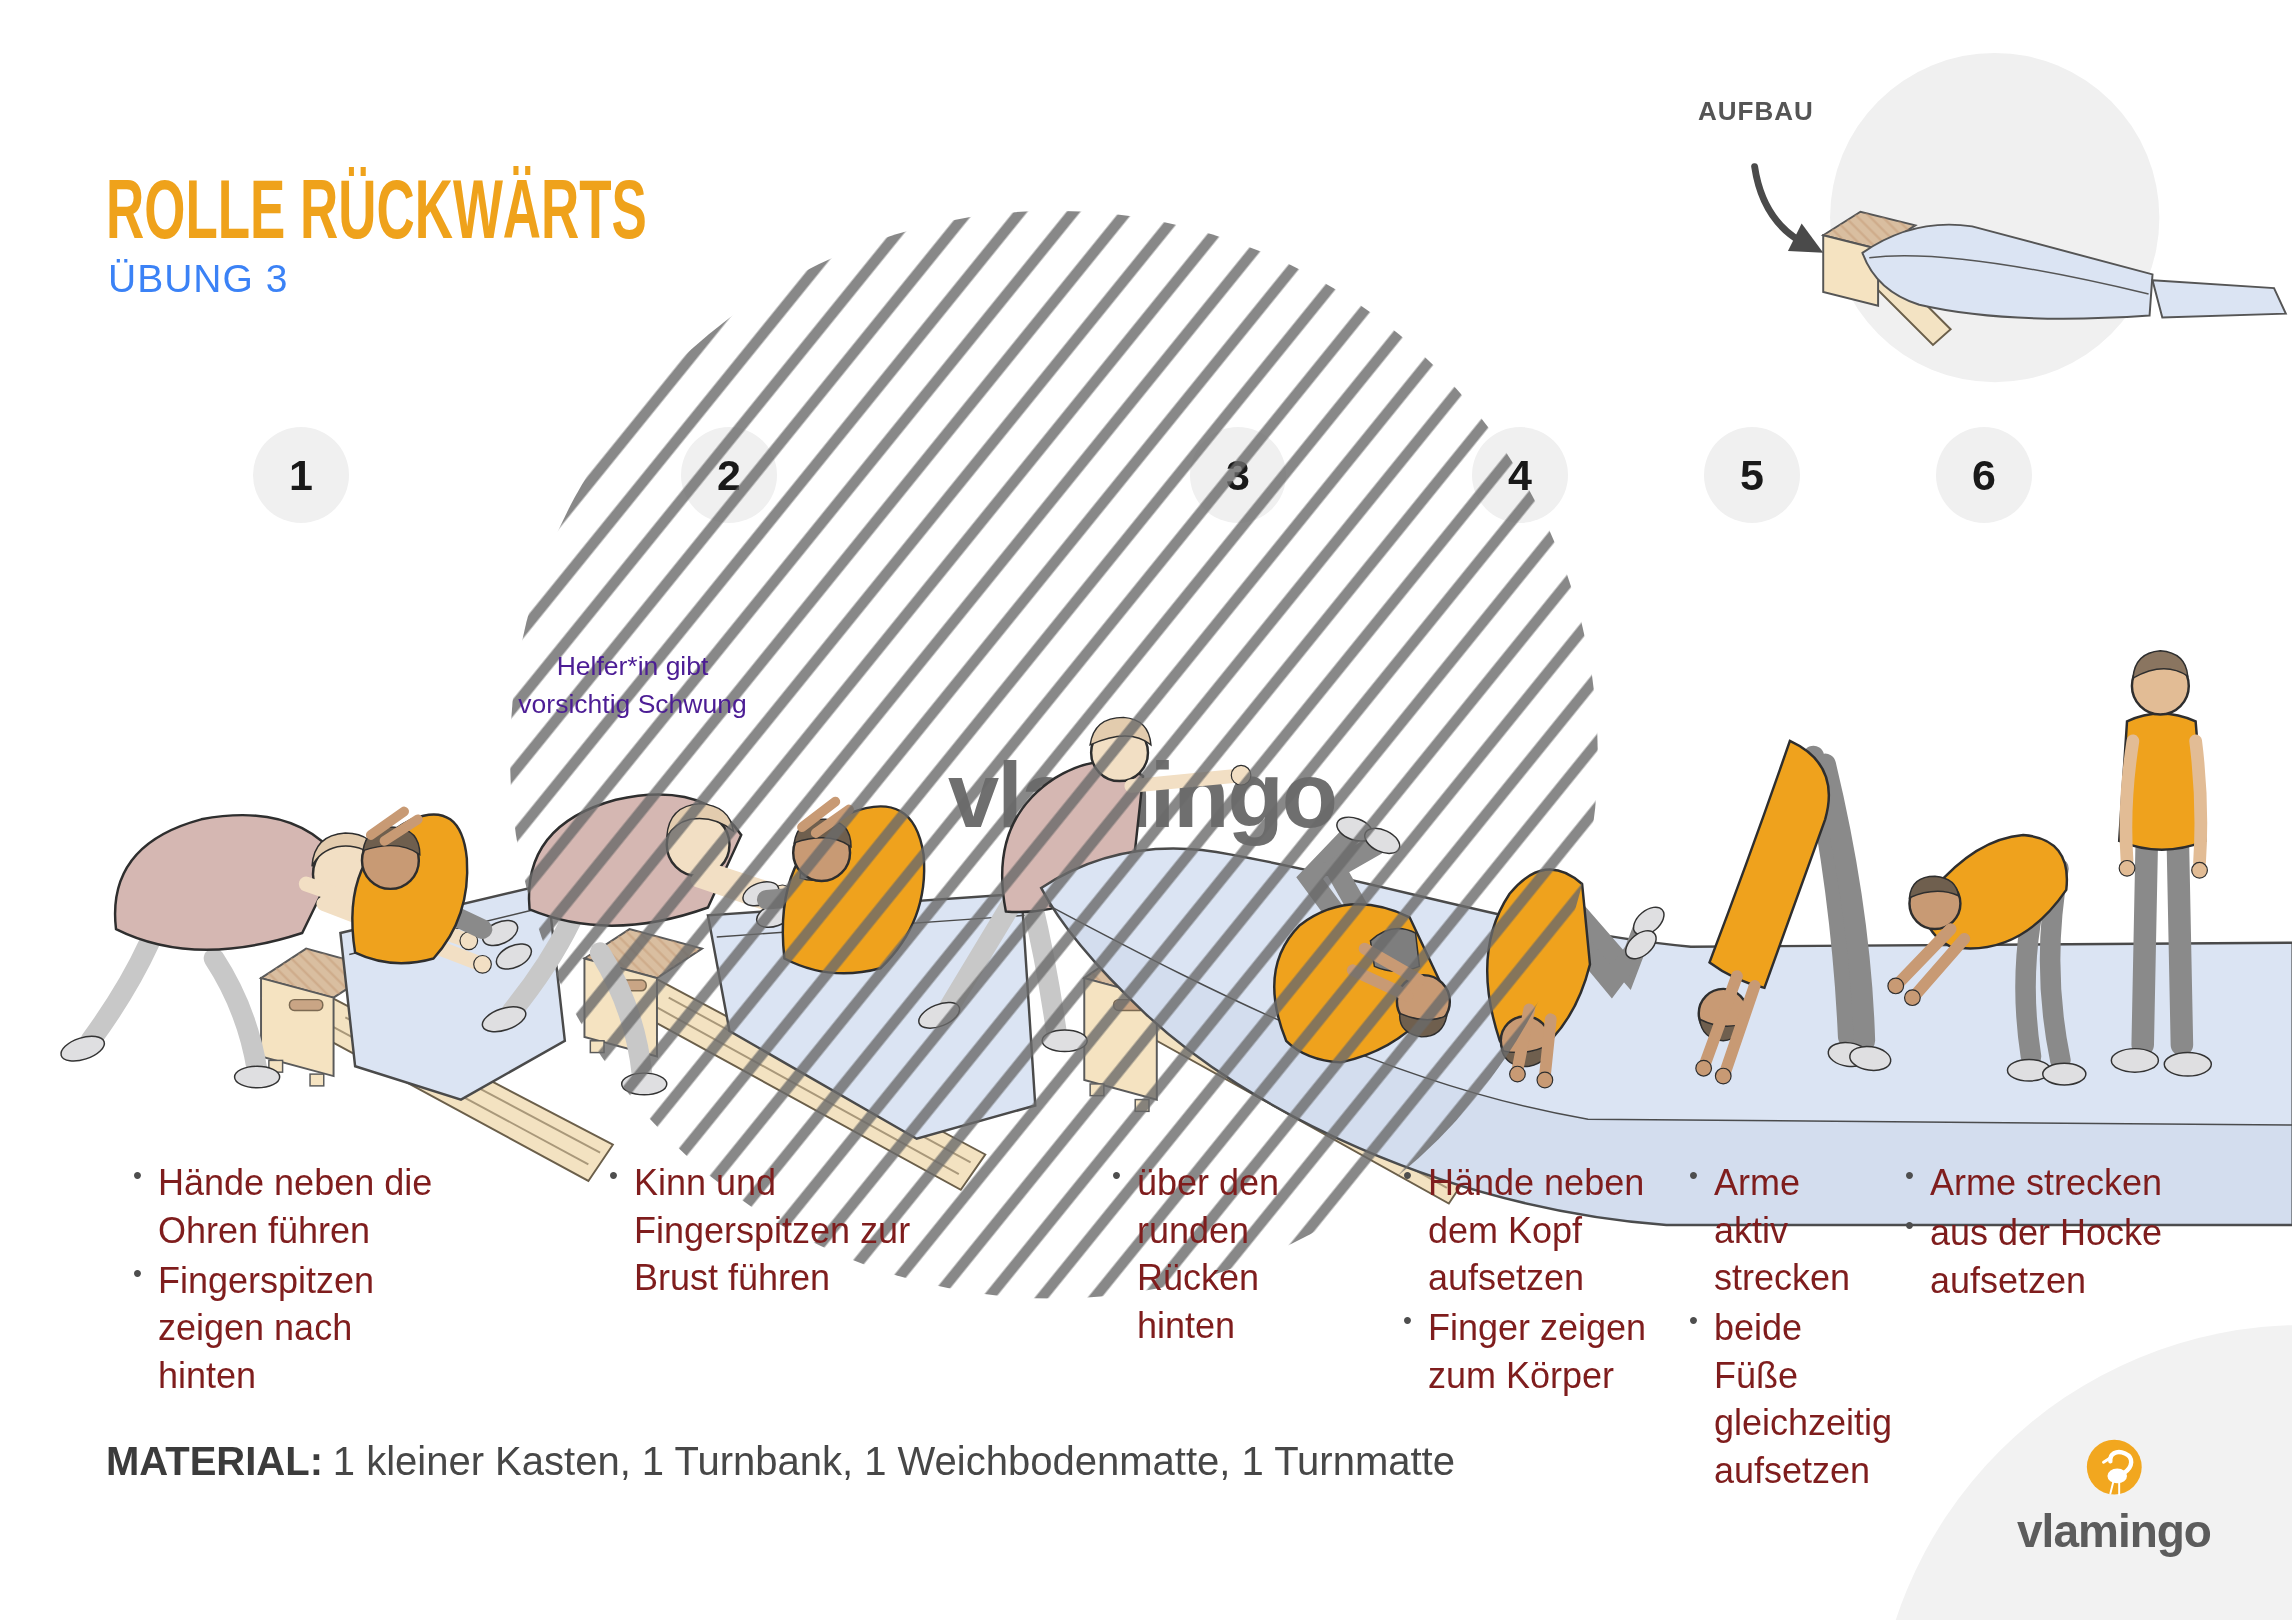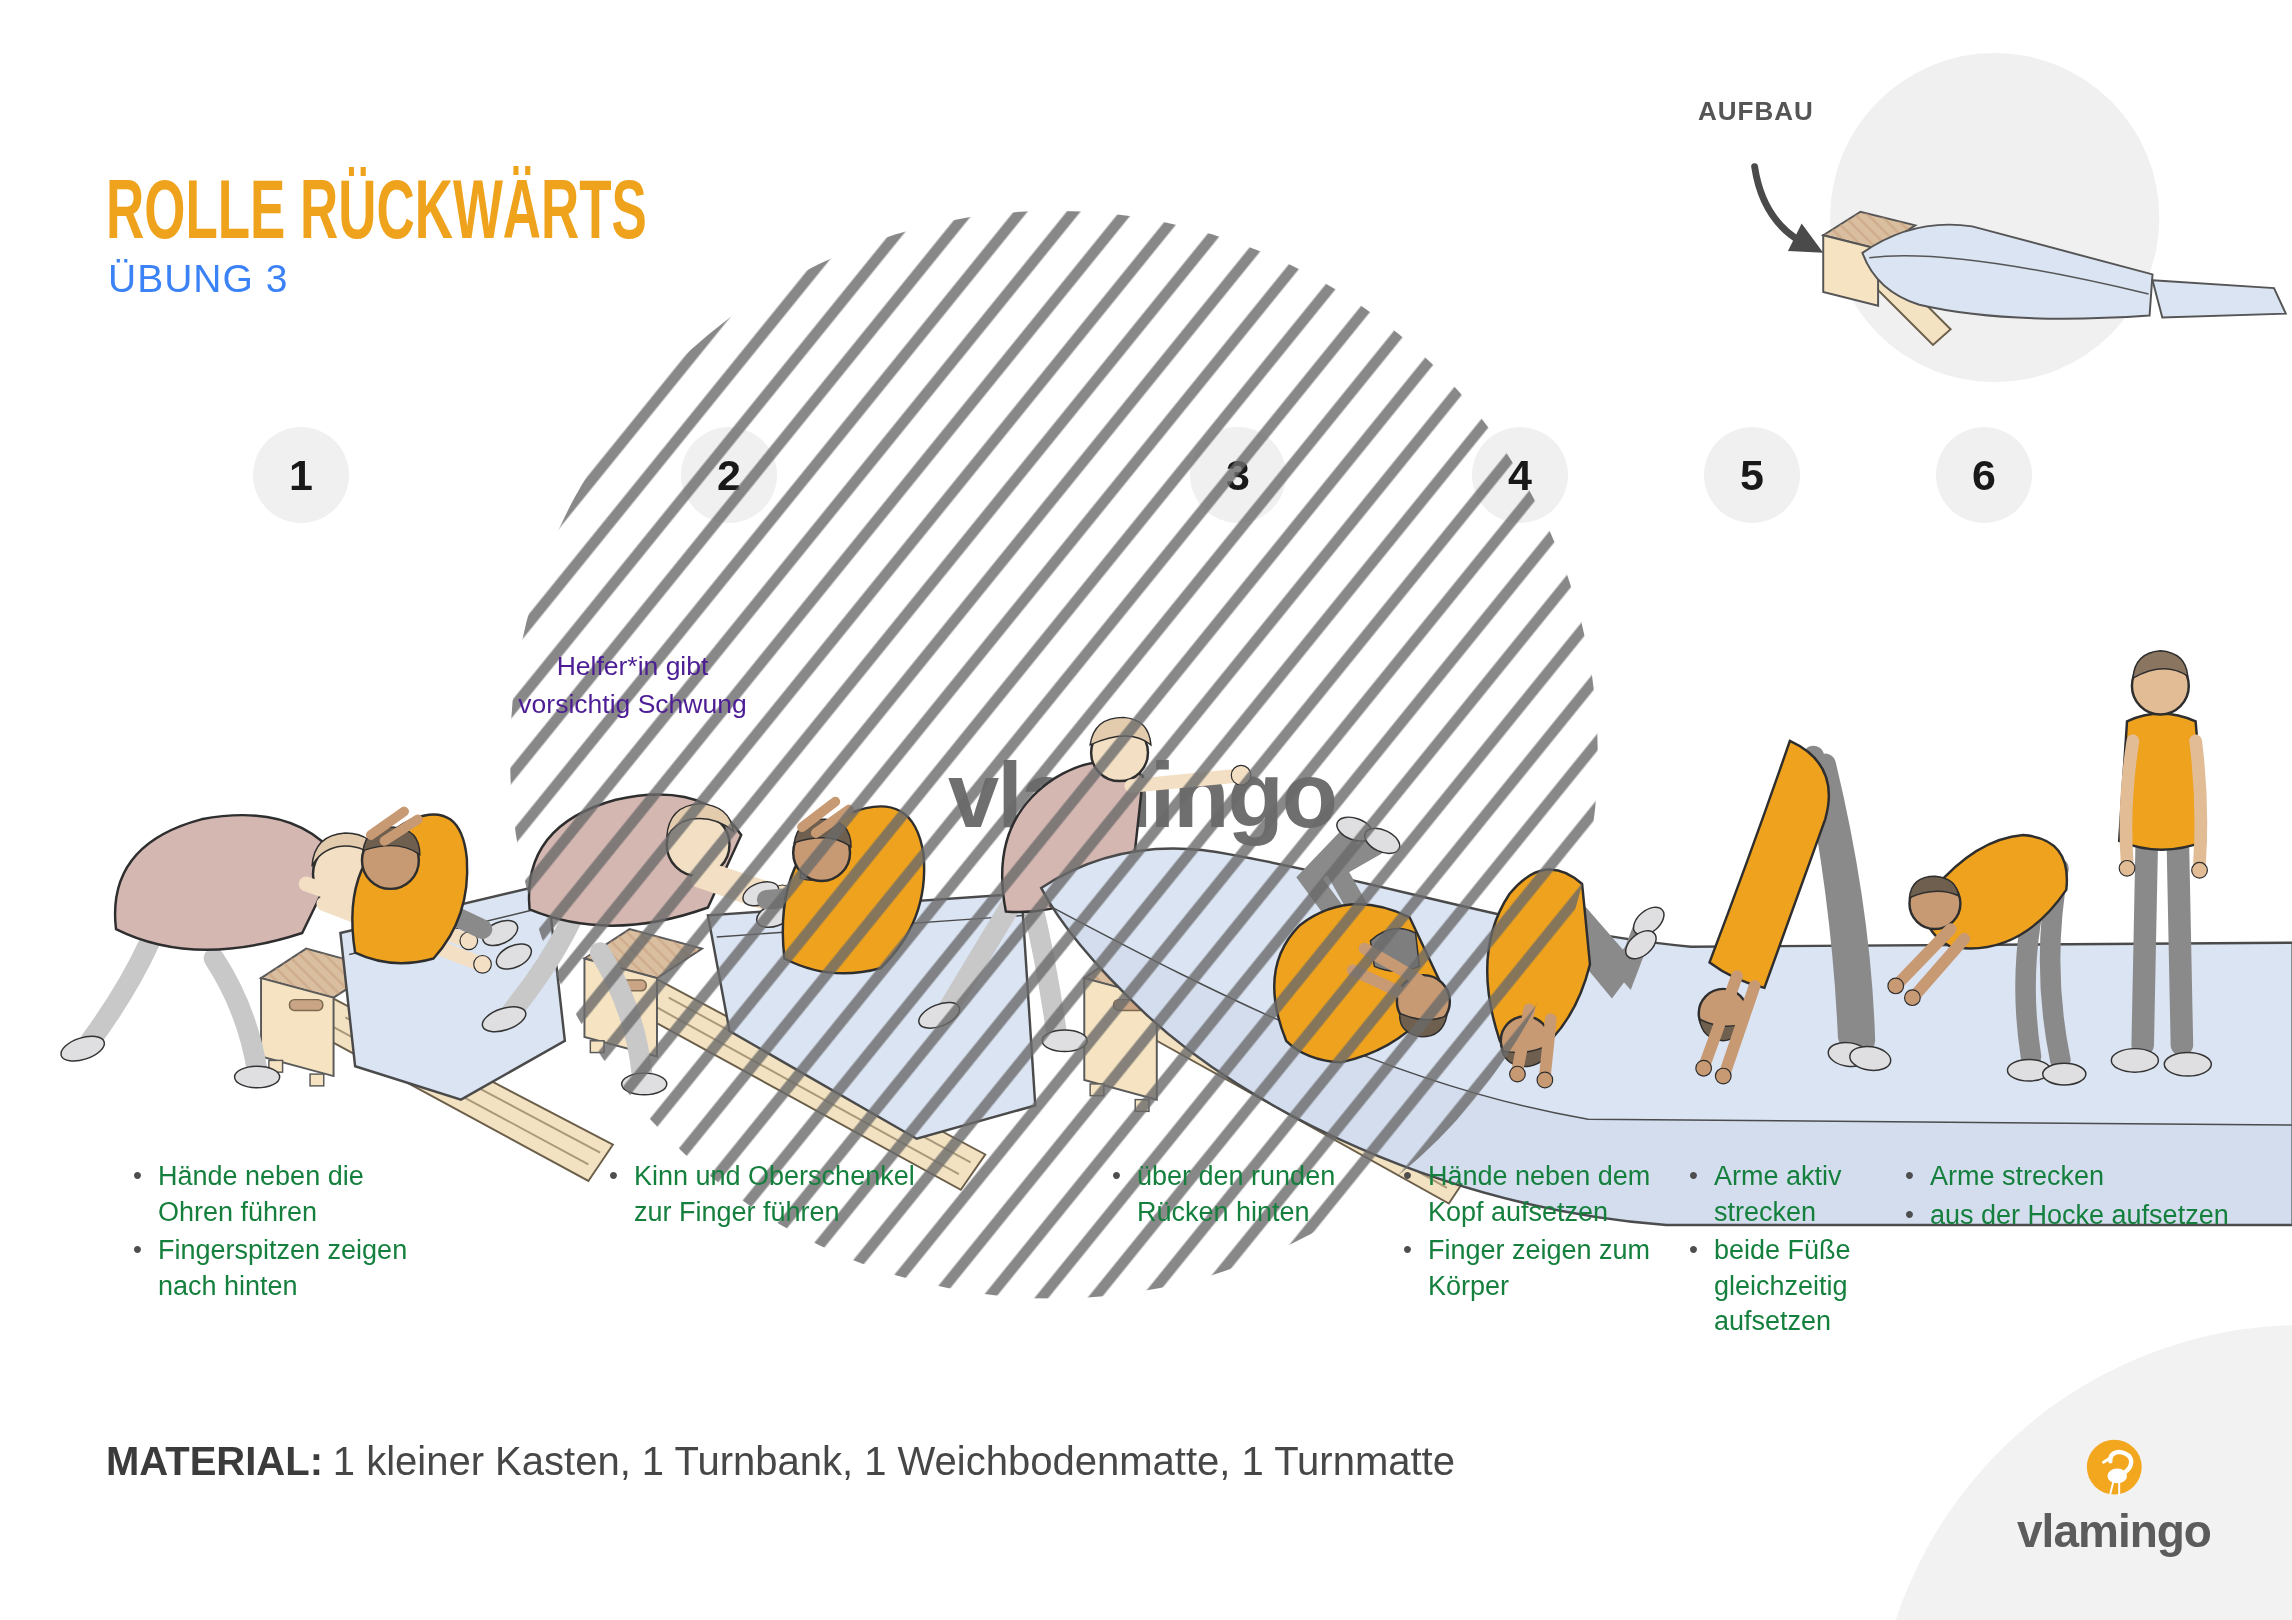--- a/index.html
+++ b/index.html
@@ -36,22 +36,22 @@
   }
   
   .note{
     left:508px;top:647px;width:249px;text-align:center;font-size:26.5px;
     color:#4c1d95;line-height:1.45;z-index:3;
   }
   
   .stepcol{top:1159px;z-index:3;}
   .stepcol ul{margin:0;padding:0;list-style:none;}
   .stepcol li{
-    position:relative;padding-left:29px;font-size:27px;line-height:1.32;
-    color:#15803d;margin:0 0 2.9px 0;
+    position:relative;padding-left:29px;font-size:36px;line-height:1.32;
+    color:#7f1d1d;margin:0 0 2.9px 0;
   }
   .stepcol li::before{
     content:"•";position:absolute;left:3.9px;top:0;color:#4E4E4E;font-size:25.5px;
   }
   
   .material{left:106px;top:1439px;font-size:40px;color:#474747;z-index:5;white-space:nowrap;}
   .material .mlabel{font-weight:700;color:#3B3B3B;margin-right:9.8px;}
   
   .logotext{
     left:1967px;top:1504px;width:294px;text-align:center;font-size:46px;
@@ -291,21 +291,21 @@
   <div class="abs note">Helfer*in gibt vorsichtig Schwung</div>
 
   <div class="abs stepcol" style="left:129px;width:314px">
     <ul>
       <li>Hände neben die Ohren führen</li>
       <li>Fingerspitzen zeigen nach hinten</li>
     </ul>
   </div>
   <div class="abs stepcol" style="left:605px;width:323px">
     <ul>
-      <li>Kinn und Oberschenkel zur Finger führen</li>
+      <li>Kinn und Fingerspitzen zur Brust führen</li>
     </ul>
   </div>
   <div class="abs stepcol" style="left:1108px;width:255px">
     <ul>
       <li>über den runden Rücken hinten</li>
     </ul>
   </div>
   <div class="abs stepcol" style="left:1399px;width:255px">
     <ul>
       <li>Hände neben dem Kopf aufsetzen</li>

